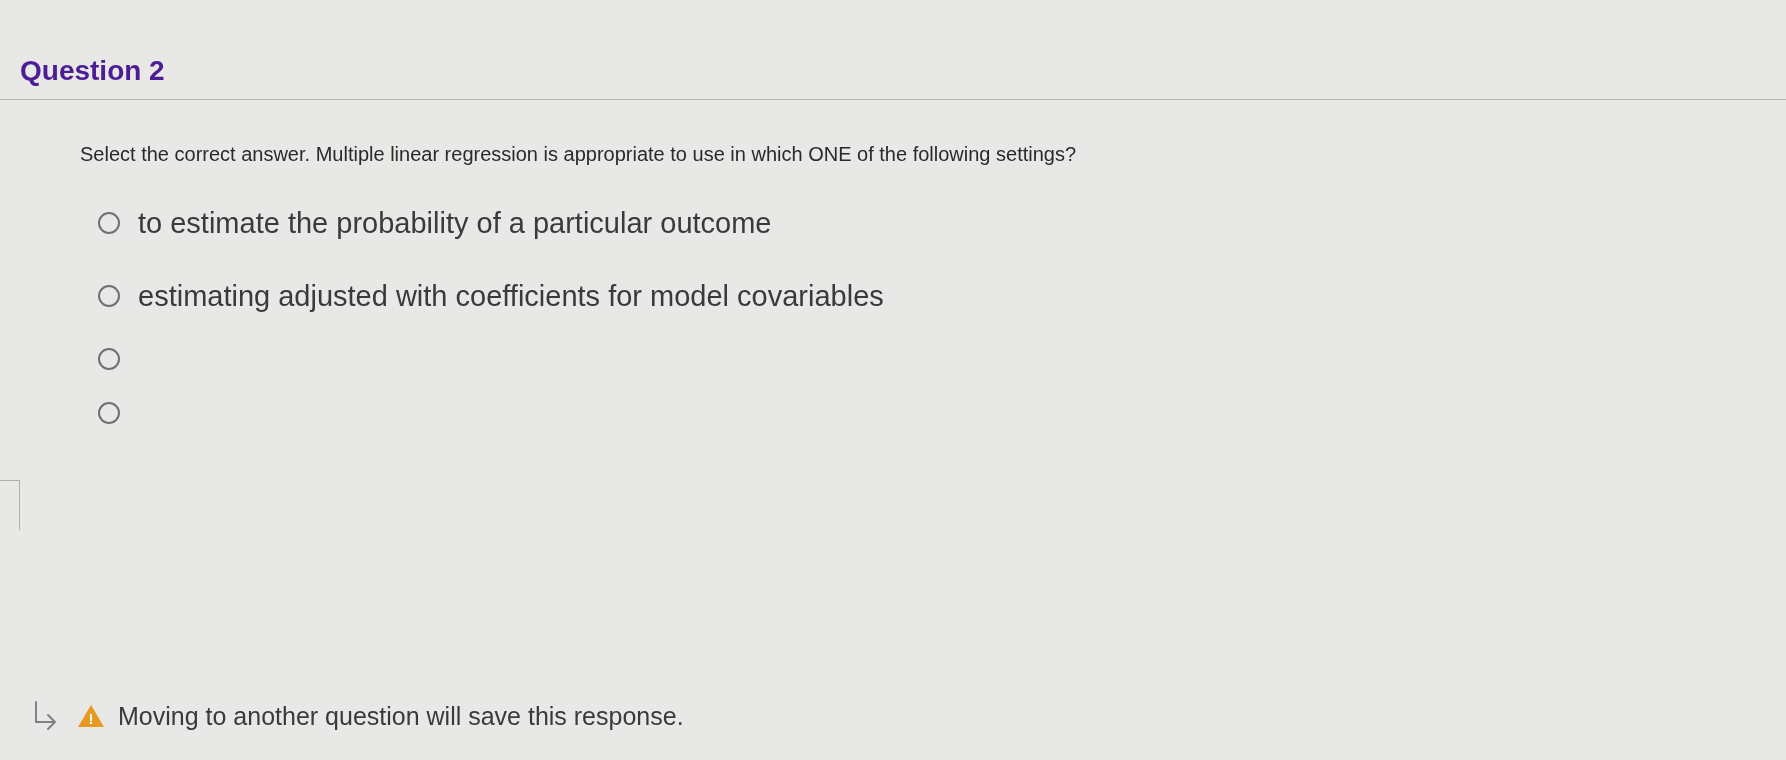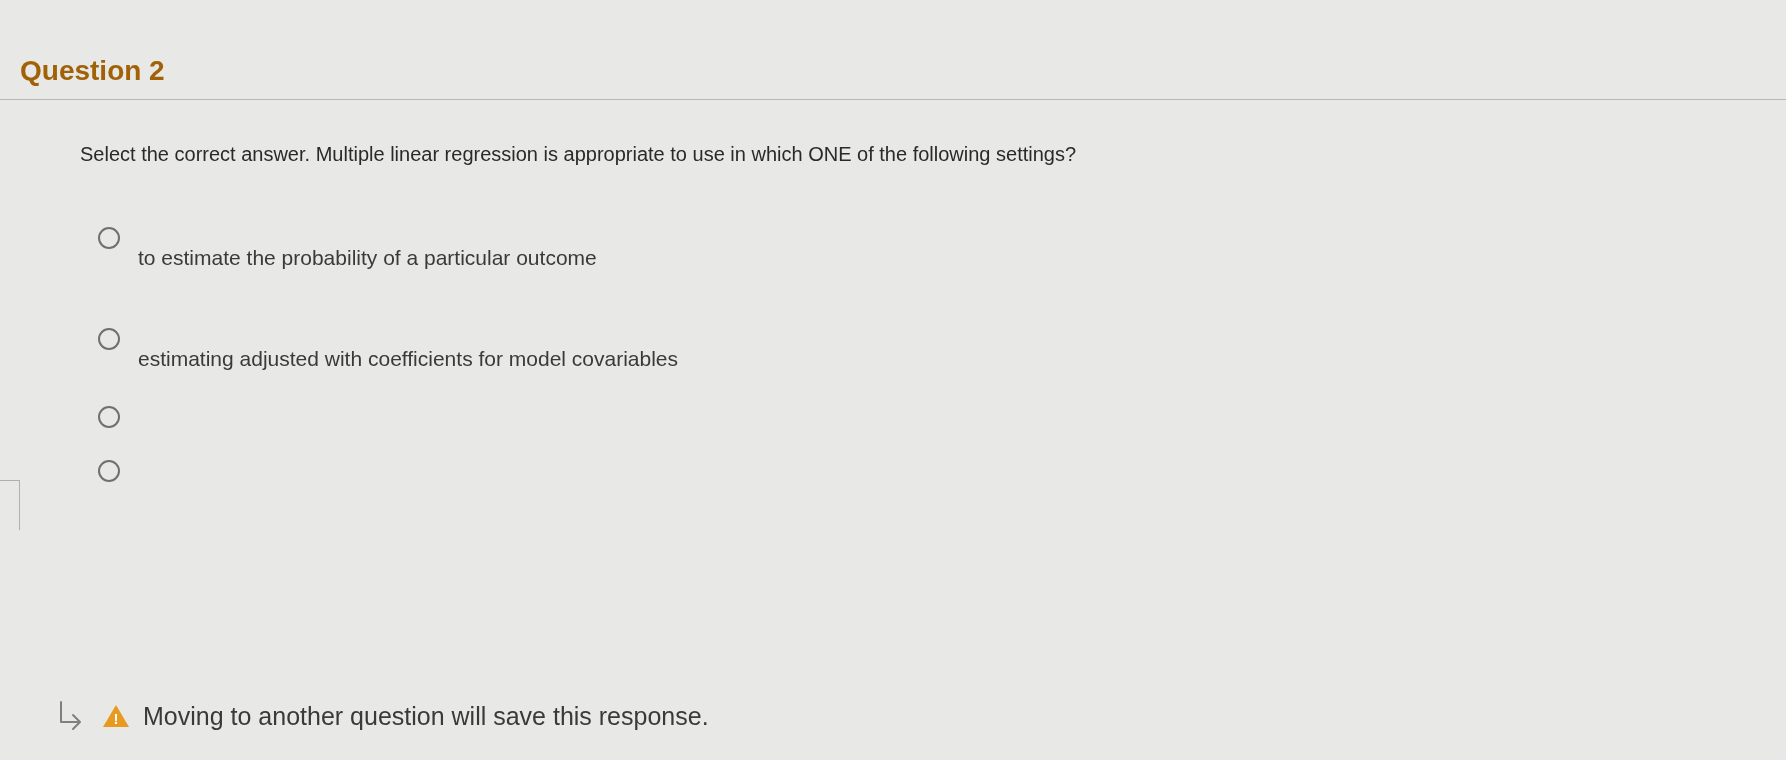--- a/index.html
+++ b/index.html
@@ -15,21 +15,21 @@
       color: #2a2a2a;
       padding: 0;
     }
     .question-header {
       padding: 55px 20px 12px 20px;
       border-bottom: 1px solid #b8b8b6;
     }
     .question-title {
       font-size: 28px;
       font-weight: 700;
-      color: #a16207;
+      color: #4c1d95;
     }
     .question-body {
       padding: 40px 80px 0 80px;
     }
     .prompt-text {
       font-size: 20px;
       color: #2a2a2a;
       margin-bottom: 35px;
       line-height: 1.4;
     }
@@ -43,29 +43,28 @@
       width: 22px;
       height: 22px;
       border: 2px solid #707070;
       border-radius: 50%;
       margin-right: 18px;
       flex-shrink: 0;
       background: transparent;
       cursor: pointer;
     }
     .option-label {
-      font-size: 21px;
+      font-size: 29px;
       color: #3a3a3a;
       line-height: 1.4;
-      margin-top: 40px;
     }
     .footer-note {
       position: absolute;
       bottom: 28px;
-      left: 57px;
+      left: 32px;
       display: flex;
       align-items: center;
       gap: 14px;
     }
     .arrow-wrap {
       display: flex;
       align-items: flex-end;
       color: #808080;
       margin-right: 4px;
     }

